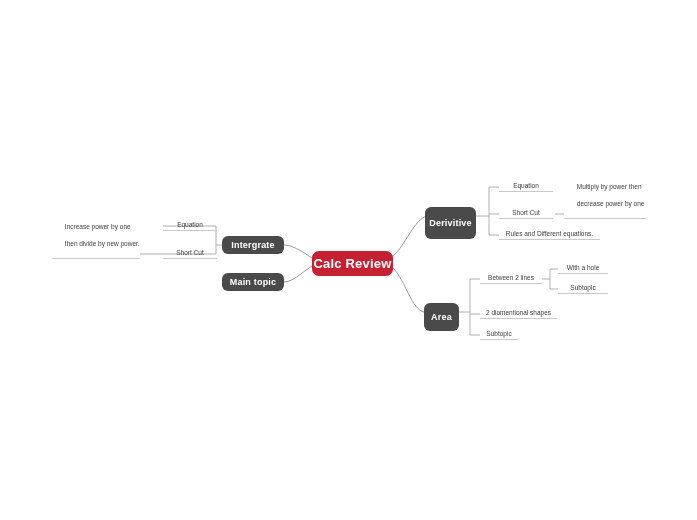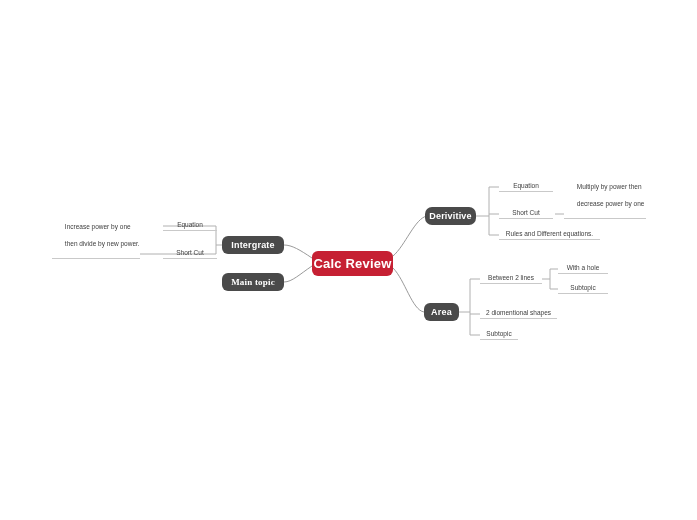--- a/index.html
+++ b/index.html
@@ -124,29 +124,29 @@
       <line x1="564" y1="218.5" x2="646" y2="218.5"></line>
 
       <line x1="480" y1="283.5" x2="542" y2="283.5"></line>
       <line x1="480" y1="318.5" x2="557" y2="318.5"></line>
       <line x1="480" y1="339.5" x2="518" y2="339.5"></line>
       <line x1="558" y1="273.5" x2="608" y2="273.5"></line>
       <line x1="558" y1="293.5" x2="608" y2="293.5"></line>
     </g>
   </svg>
 
-  <div class="node node-root" style="left:312px; top:251px; width:81px; height:25px;border-radius:6px;">Calc Review</div>
+  <div class="node node-root" style="left:312px; top:251px; width:81px; height:25px;">Calc Review</div>
 
   <div class="node node-main" style="left:222px; top:236px; width:62px; height:18px;text-align:right;">Intergrate</div>
 
-  <div class="node node-main" style="left:222px; top:273px; width:62px; height:18px;font-family:Liberation Serif, serif;">Main topic</div>
+  <div class="node node-main" style="left:222px; top:273px; width:62px; height:18px;">Main topic</div>
 
-  <div class="node node-main" style="left:425px; top:207px; width:51px; height:18px;border-radius:7px;">Derivitive</div>
+  <div class="node node-main" style="left:425px; top:207px; width:51px; height:32px;">Derivitive</div>
 
-  <div class="node node-main" style="left:424px; top:303px; width:35px; height:18px;">Area</div>
+  <div class="node node-main" style="left:424px; top:303px; width:35px; height:28px;">Area</div>
 
   <div class="leaf center" style="left:163px; top:219px; width:54px; height:12px;">Equation</div>
 
   <div class="leaf center" style="left:163px; top:247px; width:54px; height:12px;">Short Cut</div>
 
   <div class="leaf left" style="left:54px; top:240px; width:90px; height:19px; align-items:flex-end;">
     <span style="display:block;">
       <span>Increase power by one</span><br>
       <span>then divide by new power.</span>
     </span>

